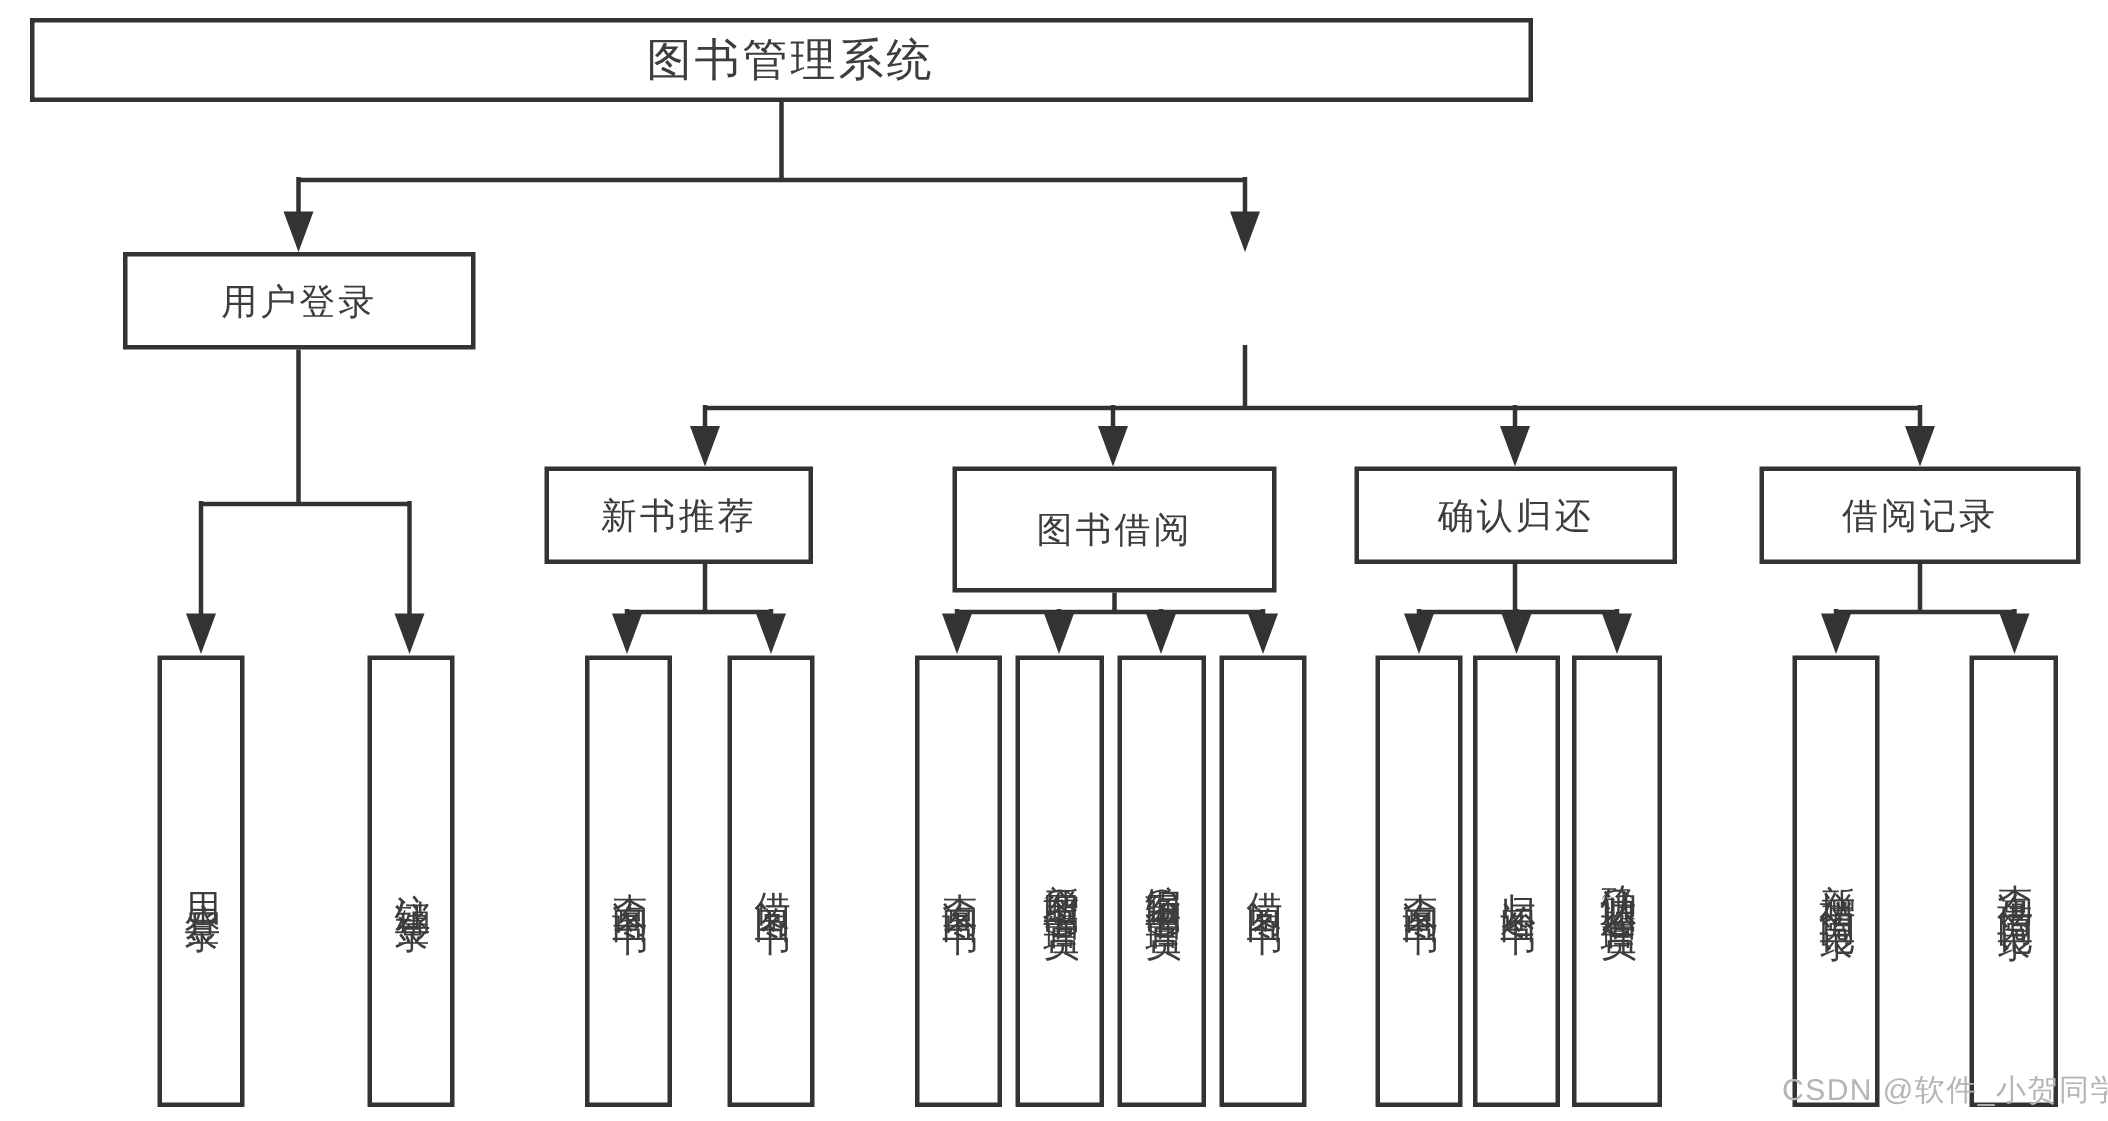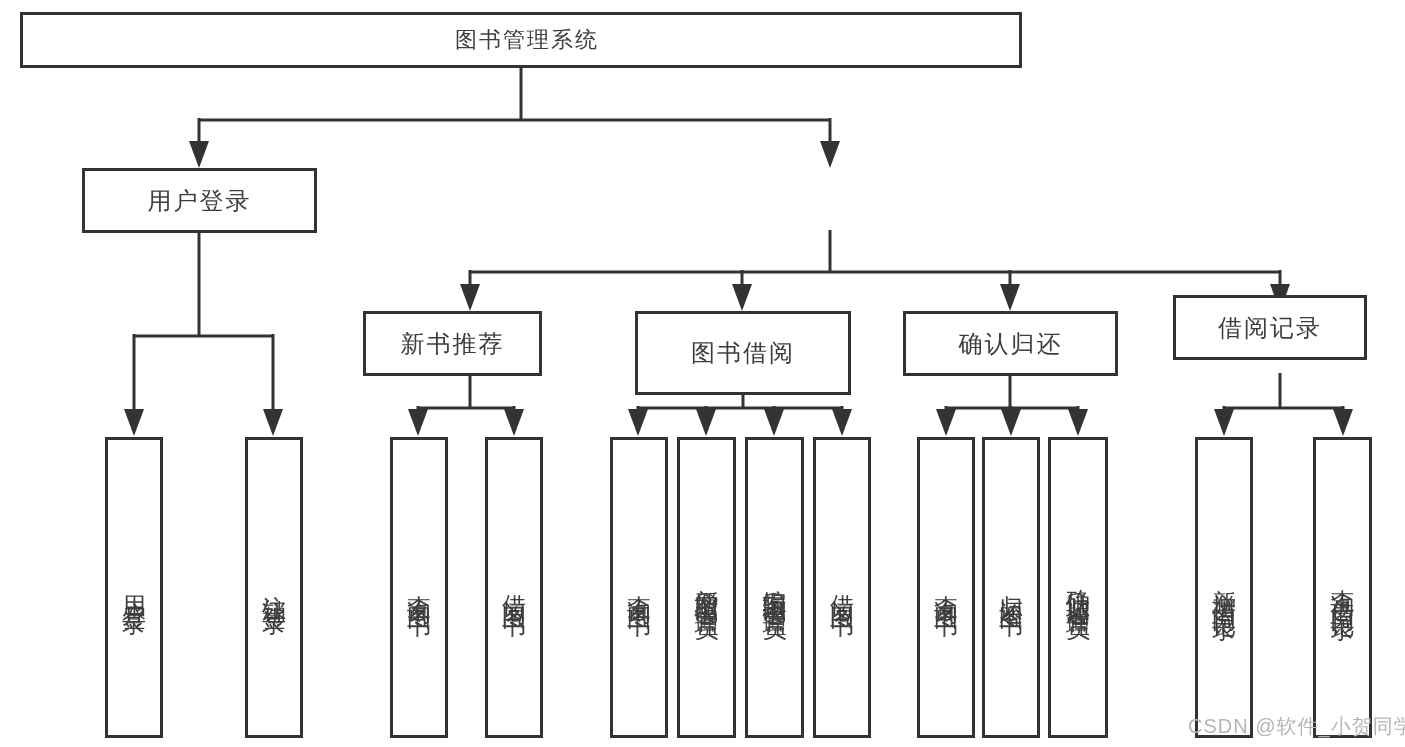--- a/index.html
+++ b/index.html
@@ -33,21 +33,21 @@
     align-items: center;
     justify-content: center;
     z-index: 2;
   }
   .hbox {
     font-size: 24px;
     letter-spacing: 2px;
     white-space: nowrap;
   }
   .root-box {
-    font-size: 22px;
+    font-size: 30px;
     padding-left: 12px;
   }
   .leaf {
     top: 437px;
     height: 301px;
     writing-mode: vertical-rl;
     text-orientation: mixed;
     font-size: 24px;
     letter-spacing: 6px;
     line-height: 1;
@@ -145,21 +145,21 @@
     </g>
   </svg>
 
   <div class="node hbox root-box" style="left:20px; top:12px; width:1002px; height:56px;">图书管理系统</div>
 
   <div class="node hbox" style="left:82px; top:168px; width:235px; height:65px;">用户登录</div>
 
   <div class="node hbox" style="left:363px; top:311px; width:179px; height:65px;font-family:Liberation Serif, serif;">新书推荐</div>
   <div class="node hbox" style="left:635px; top:311px; width:216px; height:84px;">图书借阅</div>
   <div class="node hbox" style="left:903px; top:311px; width:215px; height:65px;">确认归还</div>
-  <div class="node hbox" style="left:1173px; top:295px; width:194px; height:65px;">借阅记录</div>
+  <div class="node hbox" style="left:1173px; top:311px; width:214px; height:65px;">借阅记录</div>
 
   <div class="node leaf" style="left:105px; width:58px;">用户登录</div>
   <div class="node leaf" style="left:245px; width:58px;">注销登录</div>
 
   <div class="node leaf" style="left:390px; width:58px;">查询图书</div>
   <div class="node leaf" style="left:485px; width:58px;">借阅图书</div>
 
   <div class="node leaf" style="left:610px; width:58px;">查询图书</div>
   <div class="node leaf leaf-long" style="left:677px; width:59px;">新增图书（管理员）</div>
   <div class="node leaf leaf-long" style="left:745px; width:59px;">编辑图书（管理员）</div>

